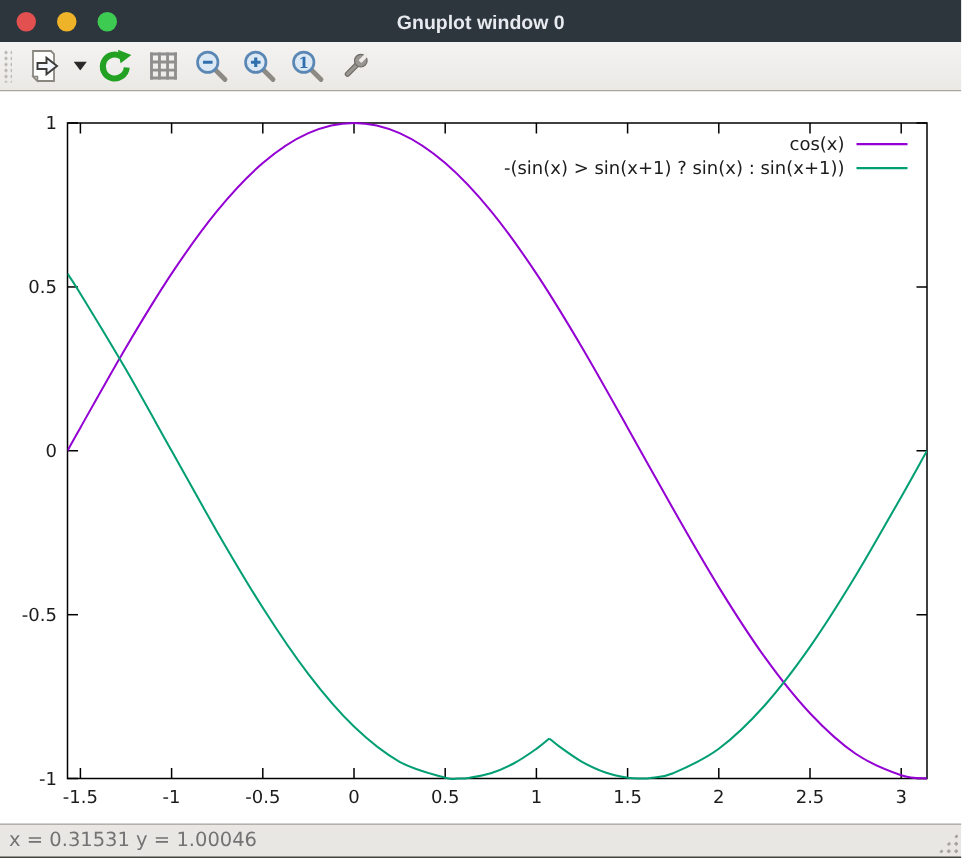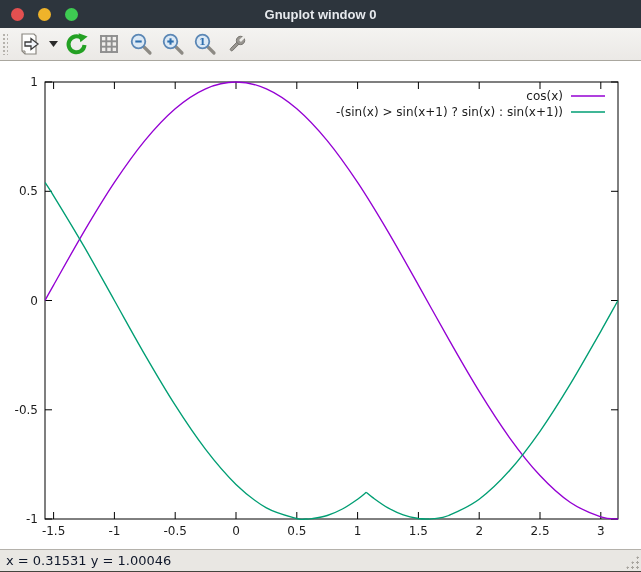--- a/index.html
+++ b/index.html
@@ -17,21 +17,21 @@
                background-image:radial-gradient(#b5b2ac 1px,transparent 1.1px);background-size:4px 4px;}
   .tbtn{width:26px;height:26px;border:none;background:transparent;padding:0;display:flex;
         align-items:center;justify-content:center;cursor:pointer;}
   .tbtn svg{display:block;}
   .dd{width:10px;height:26px;display:flex;align-items:center;justify-content:center;cursor:pointer;}
   
   .canvas{height:488px;background:#ffffff;}
   
   .statusbar{height:21px;background:#e9e7e3;border-top:1px solid #b4b1ab;border-bottom:2px solid #44443e;
              display:flex;align-items:center;padding-left:6px;position:relative;}
-  .status-text{font-size:13px;color:#0f172a;}
+  .status-text{font-size:13px;color:#737373;}
   .grip{position:absolute;right:2px;bottom:2px;width:14px;height:14px;cursor:nwse-resize;
         background-image:radial-gradient(#a7a49e 1.1px,transparent 1.2px);background-size:5px 5px;
         clip-path:polygon(100% 0,100% 100%,0 100%);}
 </style>
 </head>
 <body>
 
 <div class="window">
 
   <div class="titlebar" style="background: rgb(45, 53, 61);">

